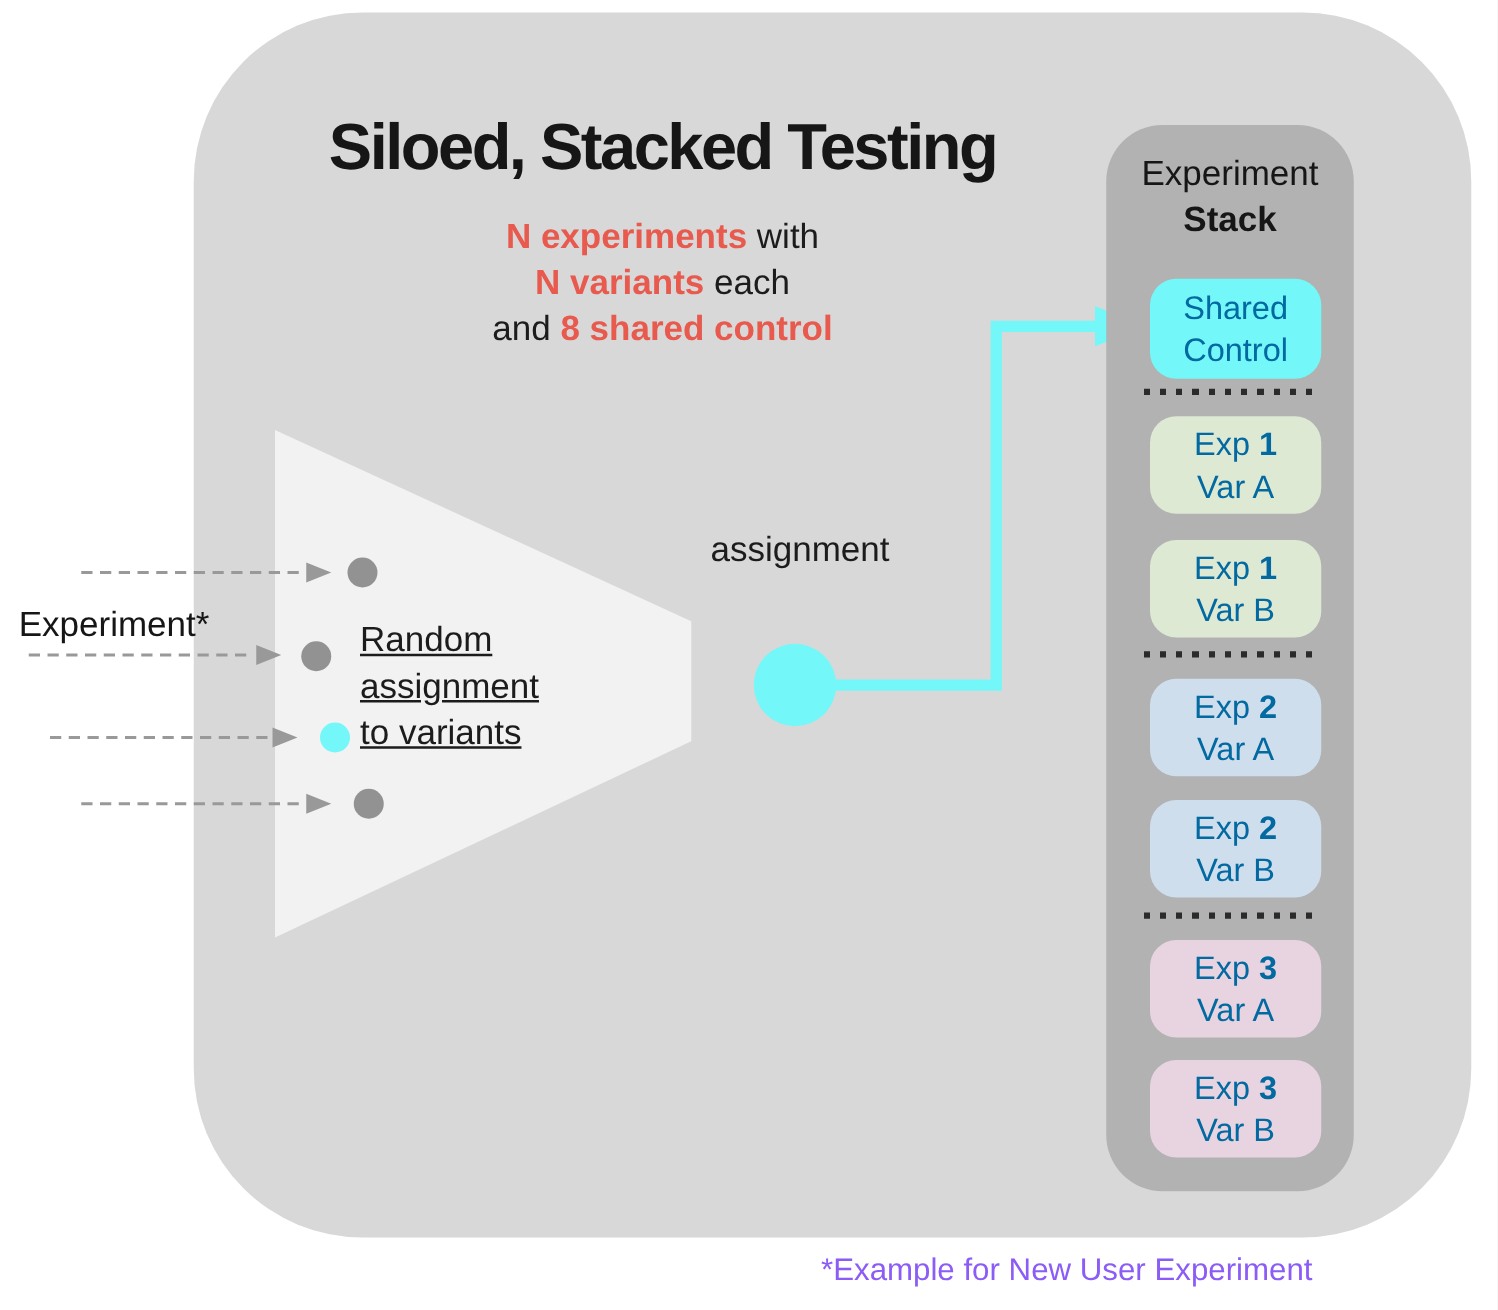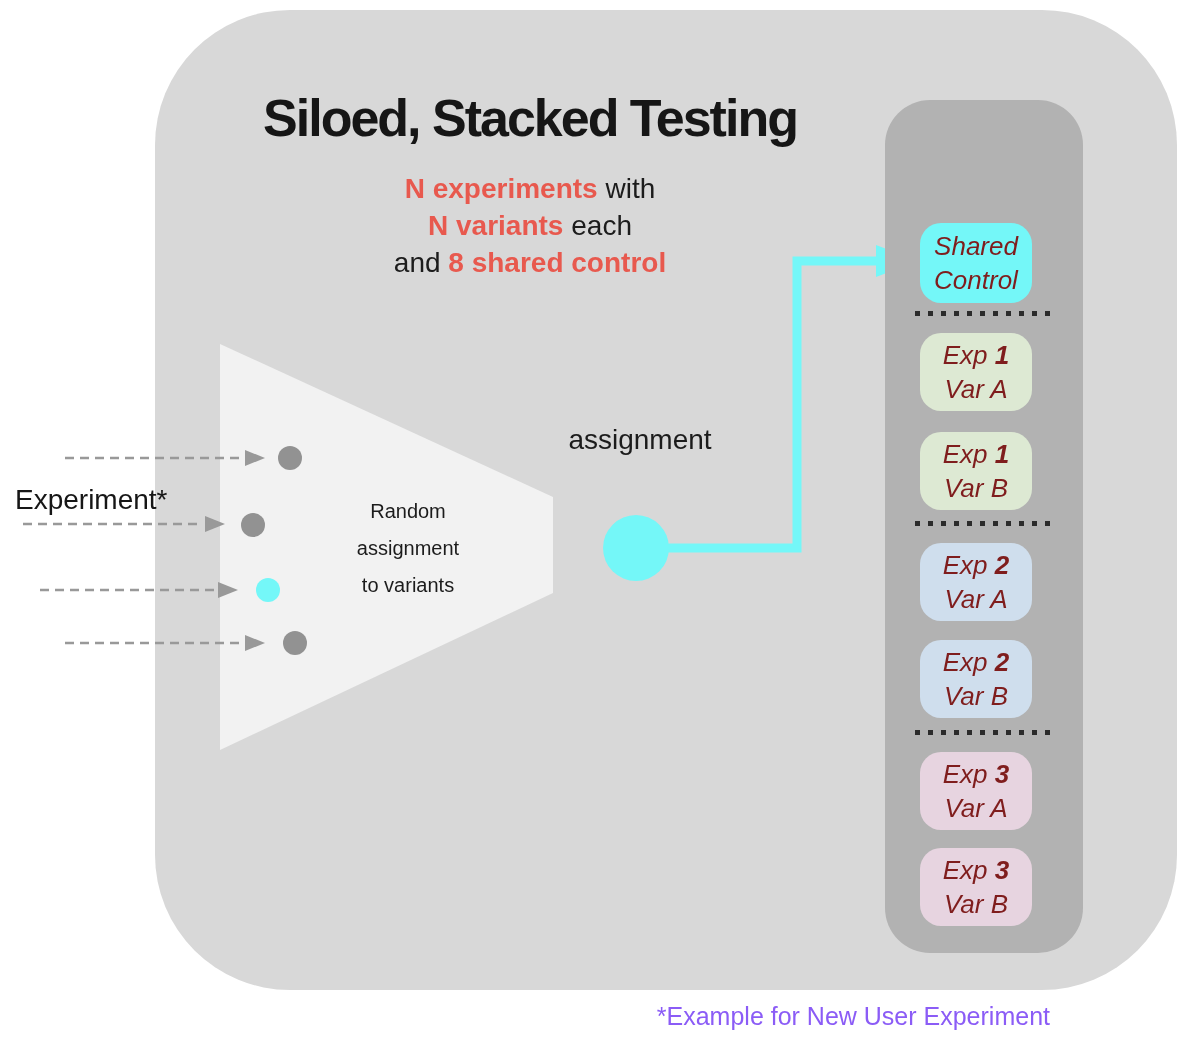--- a/index.html
+++ b/index.html
@@ -44,23 +44,24 @@
   .subtitle .hl { color: #e8594e; font-weight: bold; }
   .installers-label {
     position: absolute;
     left: 15px; top: 484px;
     font-size: 28px;
     color: #161616;
   }
   .funnel-label {
     position: absolute;
     left: 288px; top: 493px; width: 240px;
-    text-align: center;
-    font-size: 20px;
-    line-height: 37px;
+    text-align: left;
+    font-size: 28px;
+    line-height: 37px;
+    text-decoration: underline;
   }
   .assignment-label {
     position: absolute;
     left: 540px; top: 421px; width: 200px;
     text-align: center;
     font-size: 28px;
     line-height: 37px;
   }
   .stack-panel {
     position: absolute;
@@ -73,28 +74,27 @@
     position: absolute;
     left: 0; top: 20px; width: 100%;
     text-align: center;
     font-size: 28px;
     line-height: 37px;
     color: #161616;
   }
   .stack-header .bold { font-weight: bold; }
   .stack-box {
     position: absolute;
-    left: 35px; width: 112px; height: 78px;
+    left: 35px; width: 137px; height: 78px;
     border-radius: 21px;
     display: flex; flex-direction: column;
     align-items: center; justify-content: center;
     font-size: 26px;
     line-height: 34px;
-    color: #7f1d1d;
-    font-style: italic;
+    color: #0369a1;
   }
   .stack-box .num { font-weight: bold; }
   .box-shared { top: 123px; height: 80px; }
   .box-e1a { top: 233px; }
   .box-e1b { top: 332px; }
   .box-e2a { top: 443px; }
   .box-e2b { top: 540px; }
   .box-e3a { top: 652px; }
   .box-e3b { top: 748px; }
   .dotted-sep {
@@ -161,20 +161,24 @@
     <div>Random</div>
     <div>assignment</div>
     <div>to variants</div>
   </div>
 
   <div class="assignment-label">
     <div>assignment</div>
   </div>
 
   <div class="stack-panel">
+    <div class="stack-header">
+      <div>Experiment</div>
+      <div class="bold">Stack</div>
+    </div>
 
     <div class="stack-box box-shared" style="background: rgb(116, 247, 248);">
       <div>Shared</div>
       <div>Control</div>
     </div>
 
     <div class="dotted-sep sep-1"></div>
 
     <div class="stack-box box-e1a" style="background: rgb(221, 233, 211);">
       <div><span>Exp </span><span class="num">1</span></div>

